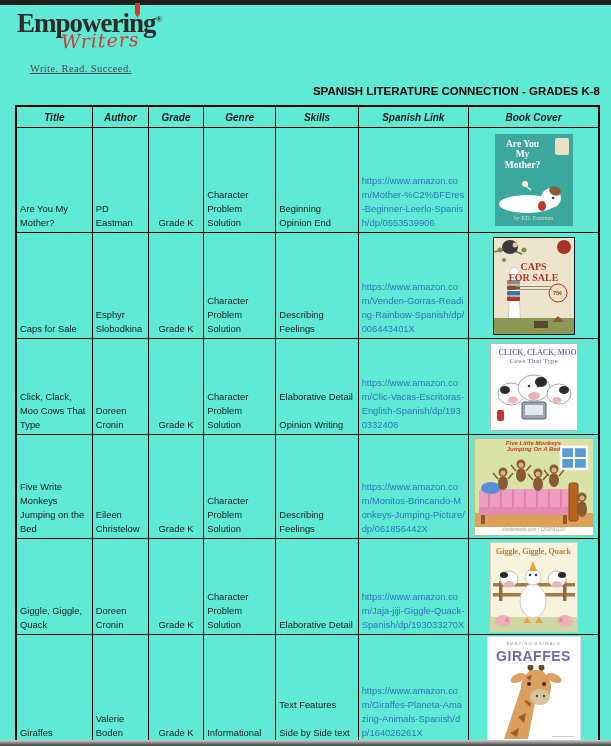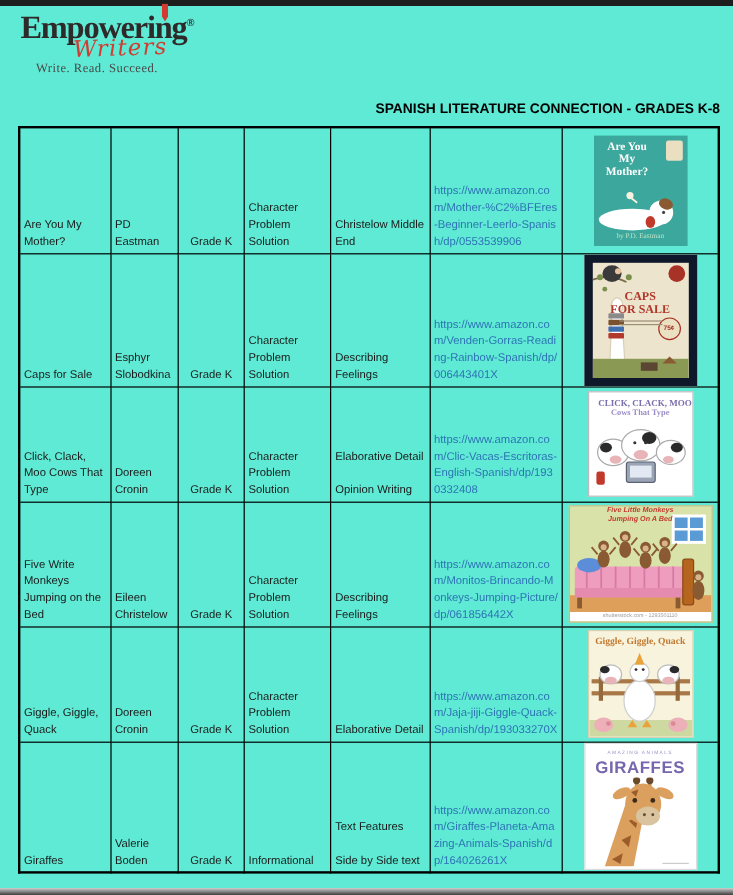--- a/index.html
+++ b/index.html
@@ -13,22 +13,22 @@
 
   
   .logo { position:absolute; left:17px; top:10px; }
   .brand-line1 { position:relative; font-family:"Liberation Serif", serif; font-weight:bold;
     font-size:27px; letter-spacing:-1px; color:#2e2a2a; line-height:1; }
   .reg-mark { font-size:9px; vertical-align:super; letter-spacing:0; }
   .pencil-icon { position:absolute; left:118px; top:-7px; width:5px; height:15px; background:#d23b2f;
     clip-path:polygon(0 0,100% 0,100% 72%,50% 100%,0 72%); }
   .brand-line2 { margin:-8px 0 0 44px; font-family:"DejaVu Serif", serif; font-style:italic;
     font-size:19px; color:#d23b2f; letter-spacing:1px; transform:rotate(-2deg); width:90px; }
-  .brand-tagline { margin:1px 0 0 13px; font-family:"Liberation Serif", serif; font-size:10.5px;
-    color:#4a4a4a; letter-spacing:0.4px; }
+  .brand-tagline { margin:12px 0 0 13px; font-family:"Liberation Serif", serif; font-size:10.5px;
+    color:#4a4a4a; letter-spacing:0.4px;text-decoration:underline; }
 
   
   .page-title { position:absolute; top:85px; left:15px; width:585px; text-align:right;
     font-weight:bold; font-size:11.5px; color:#000; }
 
   
   table.lit { position:absolute; left:15px; top:105px; width:585px; border-collapse:collapse;
     table-layout:fixed; border:2px solid #000; }
   .lit th, .lit td { border:1px solid #000; overflow:hidden; }
   .lit th { height:20px; font-size:10px; font-weight:bold; font-style:italic; text-align:center;
@@ -53,21 +53,21 @@
   .c1-title { position:absolute; top:5px; left:0; width:56px; color:#fff;
     font-family:"Liberation Serif", serif; font-weight:bold; font-size:9.5px;
     line-height:1.1; white-space:pre-line; text-align:center; }
   .c1-logo { position:absolute; top:4px; right:4px; width:14px; height:17px;
     background:#eadfc1; border-radius:2px; }
   .c1-dog { bottom:12px; }
   .c1-byline { position:absolute; bottom:3px; width:100%; text-align:center; color:#bfe3c5;
     font-size:6px; font-family:"Liberation Serif", serif; }
 
   
-  .c2 { width:80px; height:96px; background:#ece4cc; border:7px solid #0f172a; }
+  .c2 { width:80px; height:96px; background:#ece4cc; border:1px solid #0f172a; }
   .c2-title { position:absolute; top:23px; width:100%; text-align:center; color:#b0372b;
     font-family:"Liberation Serif", serif; font-weight:bold; font-size:10px; line-height:1.1;
     white-space:pre-line; }
   .c2-sub { position:absolute; top:48px; left:22px; width:36px; height:1.5px; background:#9a8f75;
     box-shadow:0 3px 0 #9a8f75; }
   .c2-price { position:absolute; top:51px; left:55px; width:18px; text-align:center;
     font-size:5.5px; font-weight:bold; color:#a83226; }
 
   
   .c3 { width:86px; height:86px; background:#fff; border:1px solid #bbb; }
@@ -117,28 +117,37 @@
     <colgroup>
       <col style="width:76px">
         <col style="width:56px">
         <col style="width:55px">
       <col style="width:72px">
         <col style="width:82px">
         <col style="width:110px">
         <col style="width:130px">
     </colgroup>
     <tbody>
+        <tr class="hdr">
+      <th>Title</th>
+      <th>Author</th>
+      <th>Grade</th>
+      <th>Genre</th>
+      <th>Skills</th>
+      <th>Spanish Link</th>
+      <th>Book Cover</th>
+    </tr>
 
     <tr class="rA">
       <td class="c-title">Are You My Mother?</td>
       <td class="c-author">PD Eastman</td>
       <td class="c-grade">Grade K</td>
       <td class="c-genre">Character Problem Solution</td>
       <td class="c-skills">
-            <div>Christelow Middle End</div>
+            <div>Beginning Opinion End</div>
           </td>
       <td class="c-link"><span class="amazon-link">https://www.amazon.com/Mother-%C2%BFEres-Beginner-Leerlo-Spanish/dp/0553539906</span></td>
       <td class="c-cover">
         <div class="cover c1">
           <div class="c1-logo"></div>
           <div class="c1-title">Are You
 My
 Mother?</div>
           <svg class="c1-dog" width="74" height="36" viewBox="0 0 74 36">
             <circle cx="30" cy="6" r="3" fill="#f7f2df"></circle>

